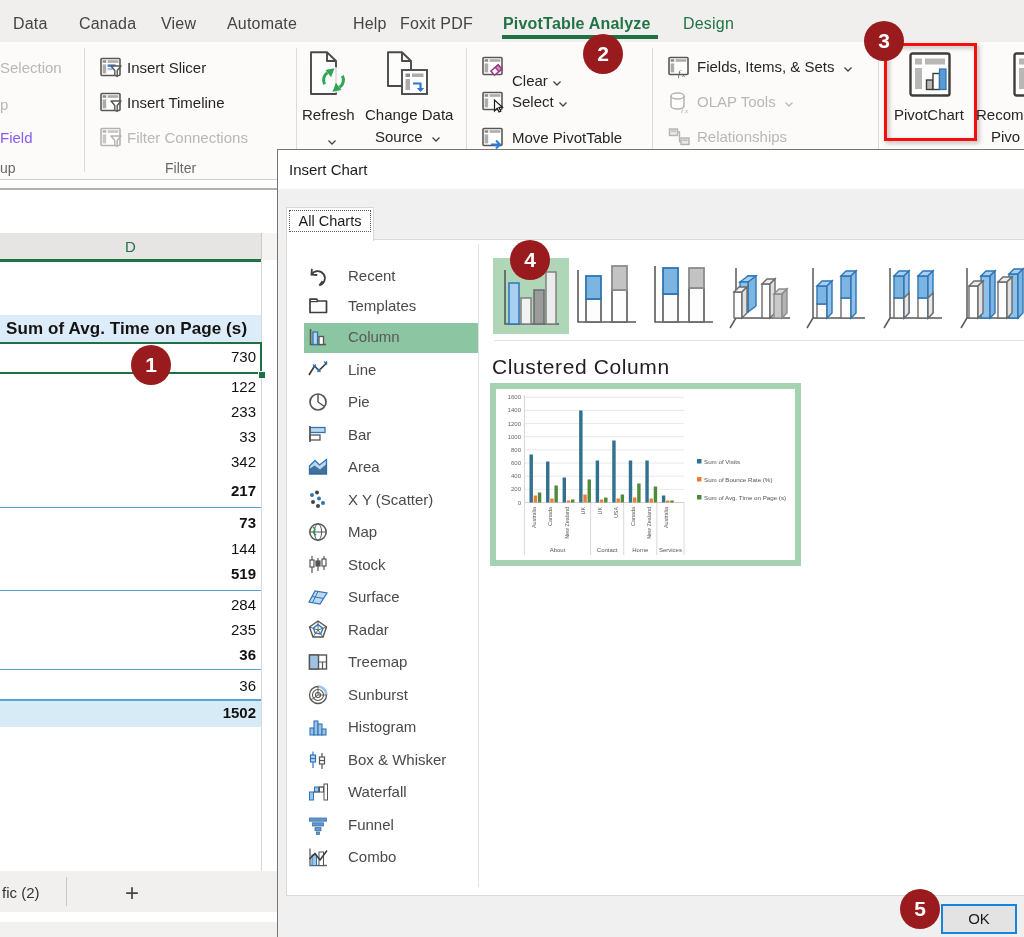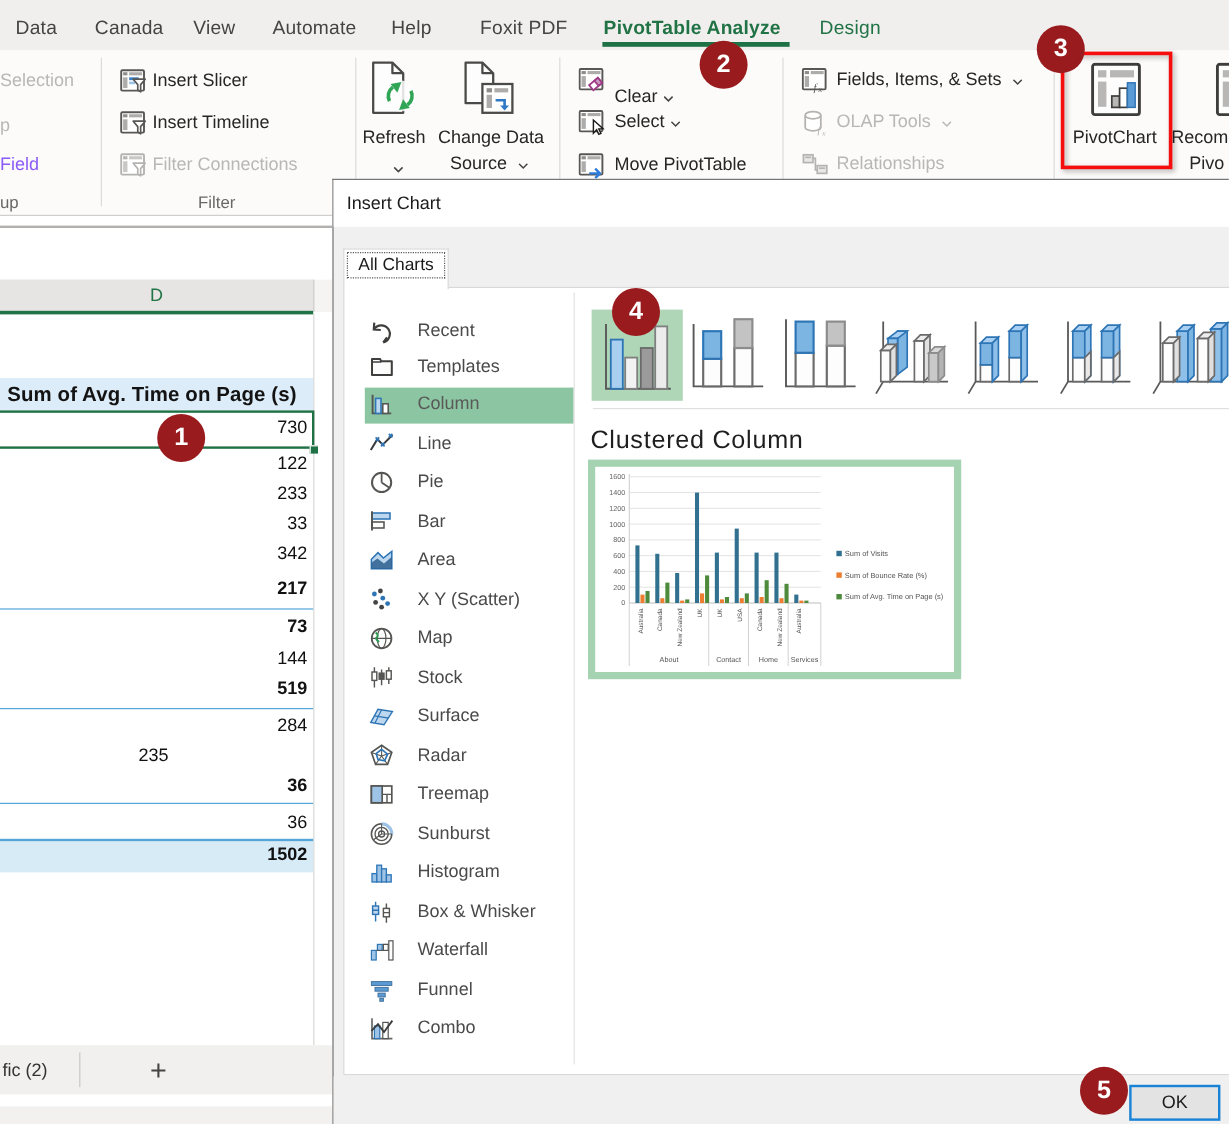--- a/index.html
+++ b/index.html
@@ -14,21 +14,21 @@
 .glabel{font-size:14px;color:#6a6866}
 .divider{position:absolute;top:48px;width:1px;height:124px;background:#dcdbda}
 svg{display:block}
 </style></head>
 <body>
 <div class="abs" style="left:0;top:0;width:1024px;height:42px;background:#f0efee"></div>
 <div class="tab" style="left:13px">Data</div>
 <div class="tab" style="left:79px">Canada</div>
 <div class="tab" style="left:161px">View</div>
 <div class="tab" style="left:227px">Automate</div>
-<div class="tab" style="left:326px">Help</div>
+<div class="tab" style="left:353px">Help</div>
 <div class="tab" style="left:400px">Foxit PDF</div>
 <div class="tab" style="left:503px;color:#217346;font-weight:bold;letter-spacing:.2px">PivotTable Analyze</div>
 <div class="tab" style="left:683px;color:#217346">Design</div>
 <div class="abs" style="left:502px;top:35px;width:156px;height:3.5px;background:#1e7145"></div>
 <div class="abs" style="left:0;top:42px;width:1024px;height:107px;background:#fcfbfa"></div>
 <div class="abs" style="left:0;top:148px;width:1024px;height:32px;background:#fcfbfa"></div>
 <div class="abs" style="left:0;top:179px;width:277px;height:1px;background:#cfcecd"></div>
 <div class="abs rtxt" style="left:0;top:59px;color:#b9b7b6">Selection</div>
 <div class="abs rtxt" style="left:0;top:96px;color:#b9b7b6">p</div>
 <div class="abs rtxt" style="left:0;top:129px;color:#8b5cf6">Field</div>
@@ -218,21 +218,21 @@
 <div class="abs" style="left:0;top:348px;width:256px;text-align:right;font-size:15px;font-weight:normal;color:#111">730</div>
 <div class="abs" style="left:0;top:378px;width:256px;text-align:right;font-size:15px;font-weight:normal;color:#111">122</div>
 <div class="abs" style="left:0;top:403px;width:256px;text-align:right;font-size:15px;font-weight:normal;color:#111">233</div>
 <div class="abs" style="left:0;top:428px;width:256px;text-align:right;font-size:15px;font-weight:normal;color:#111">33</div>
 <div class="abs" style="left:0;top:453px;width:256px;text-align:right;font-size:15px;font-weight:normal;color:#111">342</div>
 <div class="abs" style="left:0;top:482px;width:256px;text-align:right;font-size:15px;font-weight:bold;color:#111">217</div>
 <div class="abs" style="left:0;top:514px;width:256px;text-align:right;font-size:15px;font-weight:bold;color:#111">73</div>
 <div class="abs" style="left:0;top:540px;width:256px;text-align:right;font-size:15px;font-weight:normal;color:#111">144</div>
 <div class="abs" style="left:0;top:565px;width:256px;text-align:right;font-size:15px;font-weight:bold;color:#111">519</div>
 <div class="abs" style="left:0;top:596px;width:256px;text-align:right;font-size:15px;font-weight:normal;color:#111">284</div>
-<div class="abs" style="left:0;top:621px;width:256px;text-align:center;font-size:15px;font-weight:normal;color:#111">235</div>
+<div class="abs" style="left:0;top:621px;width:256px;text-align:right;font-size:15px;font-weight:normal;color:#111">235</div>
 <div class="abs" style="left:0;top:646px;width:256px;text-align:right;font-size:15px;font-weight:bold;color:#111">36</div>
 <div class="abs" style="left:0;top:677px;width:256px;text-align:right;font-size:15px;font-weight:normal;color:#111">36</div>
 <div class="abs" style="left:0;top:704px;width:256px;text-align:right;font-size:15px;font-weight:bold;color:#111">1502</div>
 <div class="abs" style="left:0;top:506.5px;width:261px;height:1.5px;background:#55a5d9"></div>
 <div class="abs" style="left:0;top:589.5px;width:261px;height:1.5px;background:#55a5d9"></div>
 <div class="abs" style="left:0;top:668.5px;width:261px;height:1.5px;background:#55a5d9"></div>
 <div class="abs" style="left:0;top:699px;width:261px;height:1.5px;background:#55a5d9"></div>
 <div class="abs" style="left:-2px;top:342px;width:264px;height:32px;border:2.2px solid #1e7145;z-index:5"></div>
 <div class="abs" style="left:258px;top:371px;width:7px;height:7px;background:#1e7145;border-left:1.5px solid #fff;border-top:1.5px solid #fff;z-index:6"></div>
 <div class="abs" style="left:0;top:871px;width:277px;height:41px;background:#f1f0ef"></div>

